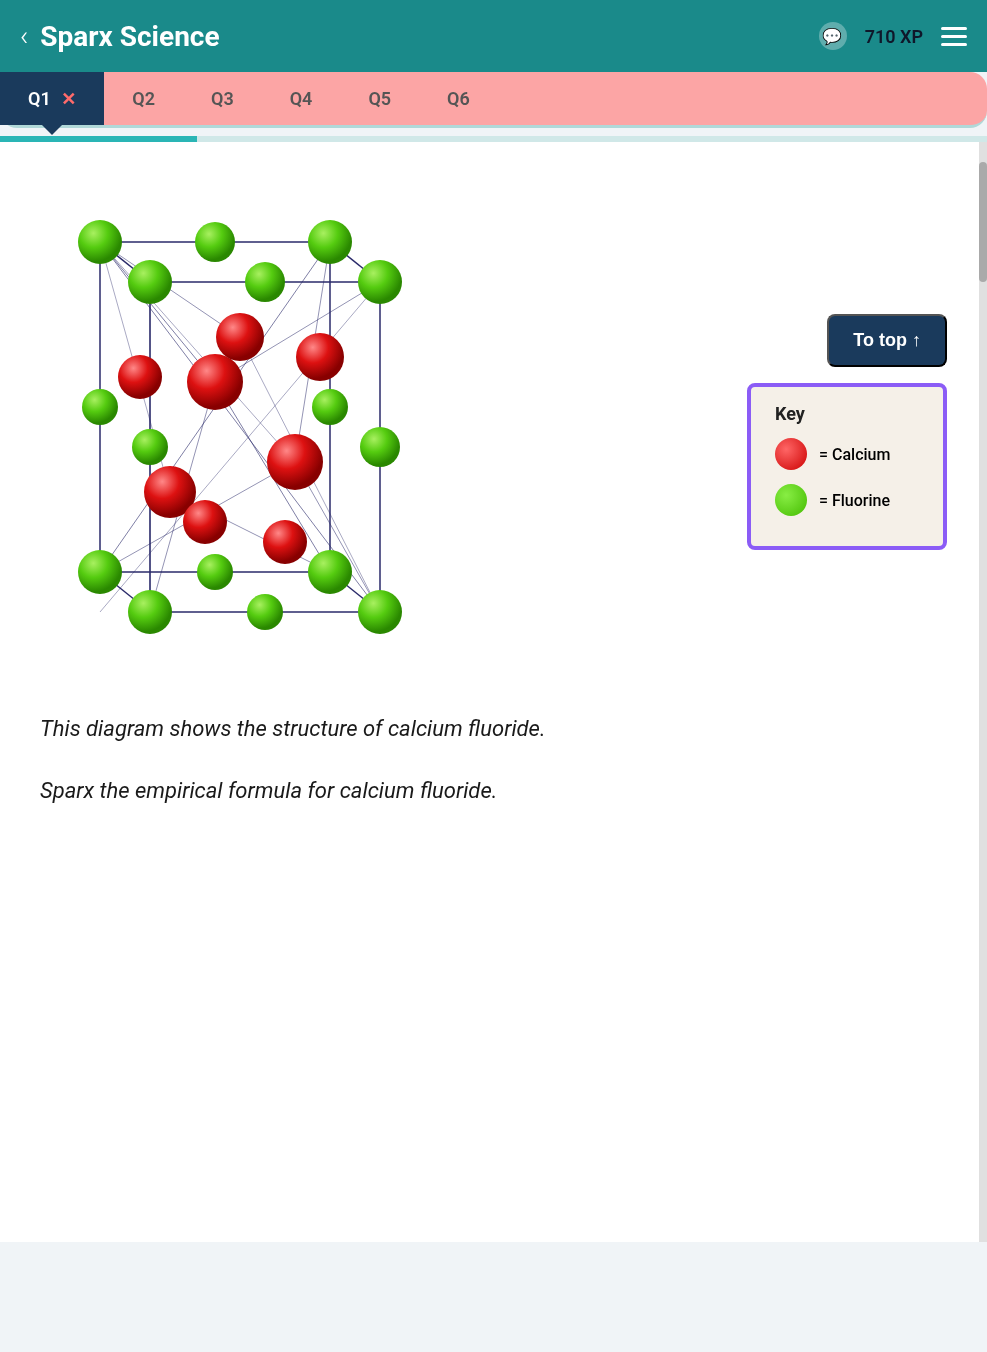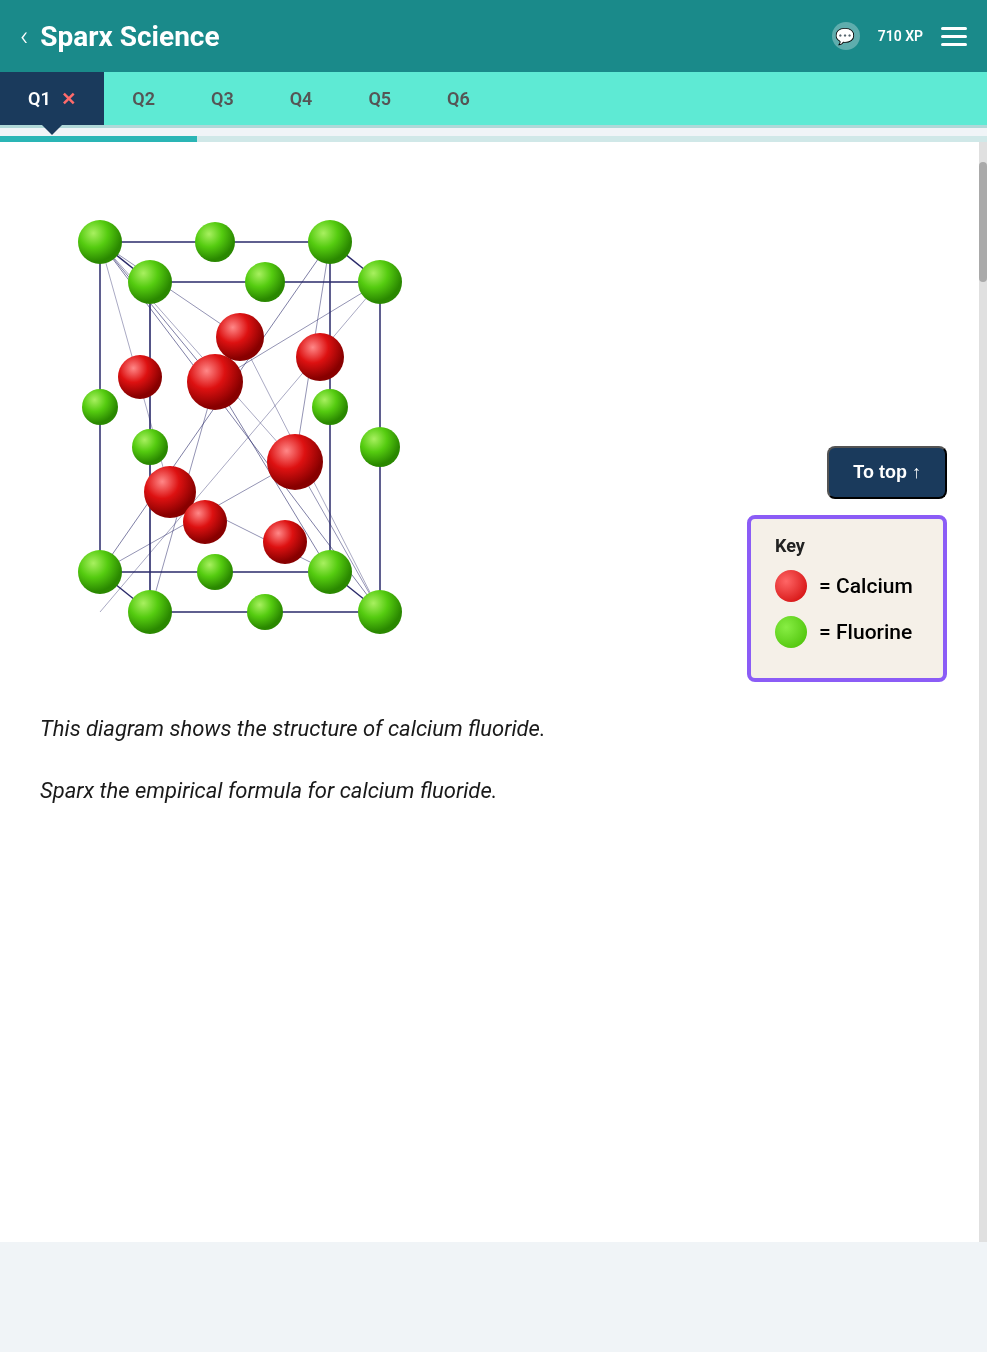--- a/index.html
+++ b/index.html
@@ -40,23 +40,23 @@
     }
     .header-right {
       display: flex;
       align-items: center;
       gap: 18px;
     }
     .xp-badge {
       display: flex;
       align-items: flex-end;
       gap: 8px;
-      font-size: 14px;
+      font-size: 18px;
       font-weight: 600;
-      color: #ffffff;
+      color: #0f172a;
     }
     .chat-icon {
       width: 28px;
       height: 28px;
       background: rgba(255,255,255,0.3);
       border-radius: 50%;
       display: flex;
       align-items: center;
       justify-content: center;
       font-size: 16px;
@@ -71,22 +71,23 @@
       display: block;
       width: 26px;
       height: 3px;
       background: white;
       border-radius: 2px;
     }
 
     
     .question-tabs {
       display: flex;
-      background: #5eead4;
+      background: #fca5a5;
       border-bottom: 3px solid #b0d8d8;
+      border-radius: 17px;
     }
     .tab {
       padding: 16px 28px;
       font-size: 18px;
       font-weight: 600;
       color: #555;
       cursor: pointer;
       border-bottom: none;
       position: relative;
     }
@@ -128,21 +129,21 @@
     .main-content {
       background: white;
       padding: 30px 40px;
       min-height: 1100px;
       position: relative;
     }
 
     
     .diagram-area {
       display: flex;
-      align-items: flex-end;
+      align-items: center;
       gap: 14px;
       margin-bottom: 30px;
       padding-top: 10px;
     }
 
     
     .crystal-container {
       flex: 0 0 auto;
       width: 380px;
       height: 500px;
@@ -182,21 +183,21 @@
       font-size: 18px;
       font-weight: 700;
       margin-bottom: 14px;
       color: #222;
     }
     .key-item {
       display: flex;
       align-items: center;
       gap: 12px;
       margin-bottom: 14px;
-      font-size: 21px;
+      font-size: 16px;
       font-weight: 500;
     }
     .key-dot-calcium {
       width: 32px;
       height: 32px;
       border-radius: 50%;
       background: radial-gradient(circle at 35% 35%, #ff6666, #cc0000);
       flex-shrink: 0;
     }
     .key-dot-fluorine {

